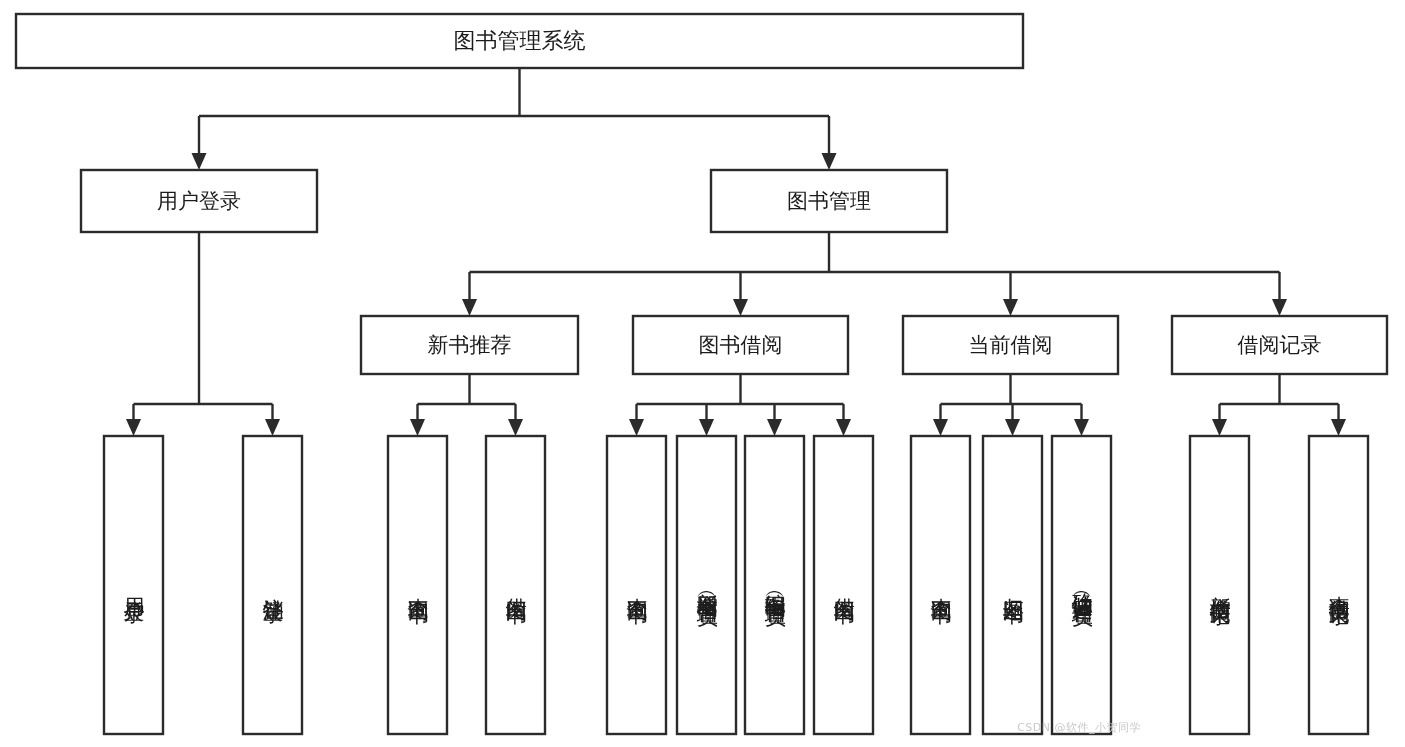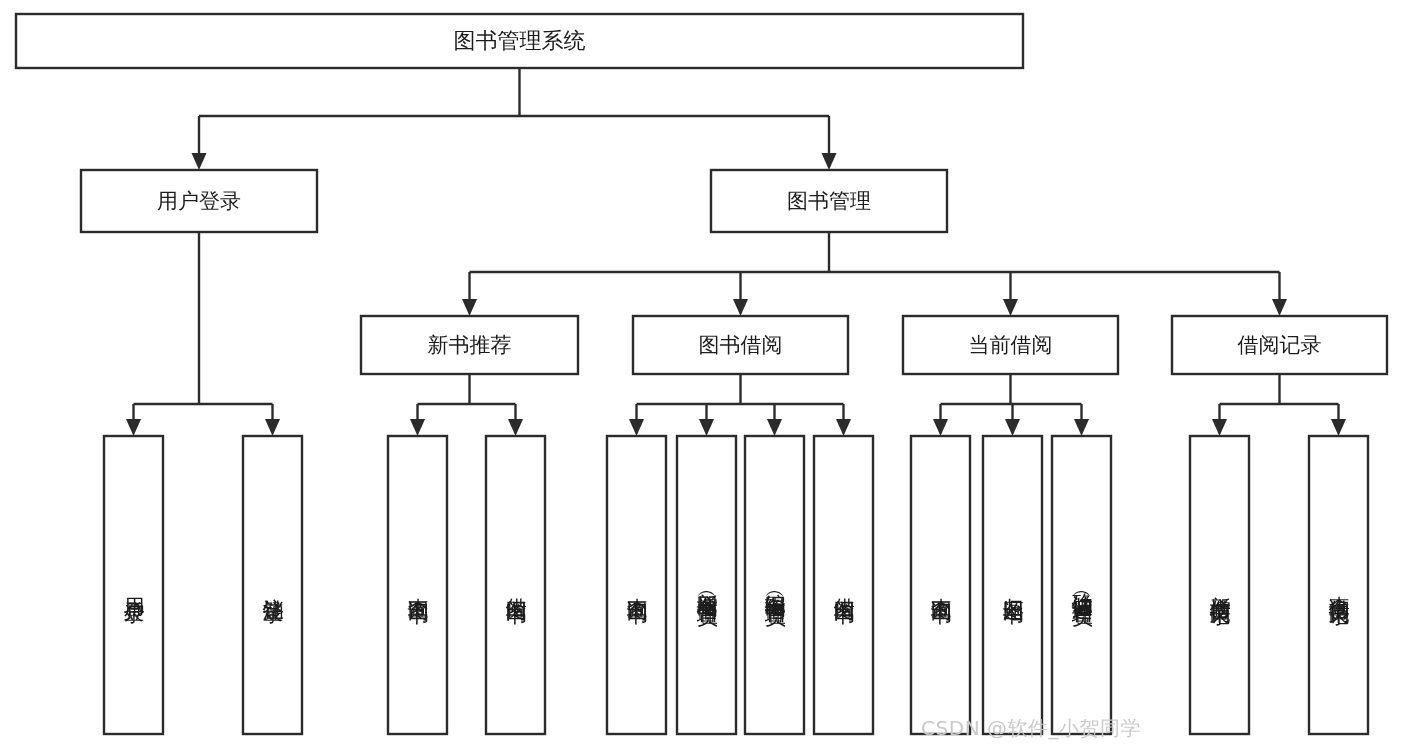--- a/index.html
+++ b/index.html
@@ -72,23 +72,23 @@
     display: flex;
     align-items: center;
     justify-content: center;
     text-align: center;
     white-space: nowrap;
     pointer-events: none;
   }
   #watermark {
     position: absolute;
     right: 8px;
-    bottom: 5px;
-    font-family: "DejaVu Sans", "Liberation Sans", sans-serif;
-    font-size: 20px;
+    bottom: 12px;
+    font-family: "DejaVu Sans", "Liberation Sans", sans-serif;
+    font-size: 11px;
     color: #c9c9c9;
     white-space: nowrap;
     letter-spacing: 0.5px;
   }
 </style>
 </head>
 <body>
 
 <div id="diagram-root">
 

